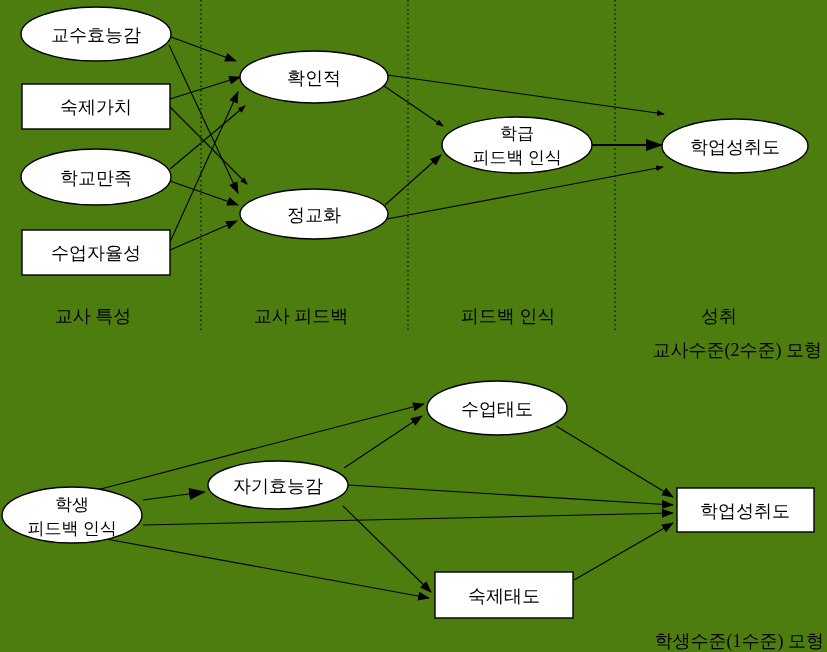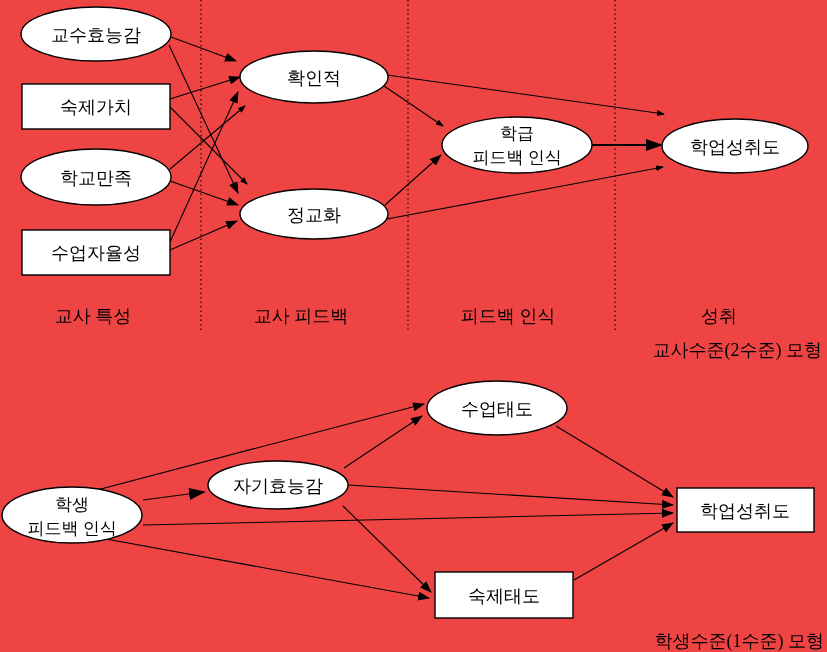--- a/index.html
+++ b/index.html
@@ -3,21 +3,21 @@
 <meta charset="utf-8">
 <style>
   html, body {
     margin: 0;
     padding: 0;
     background: #ffffff;
   }
   .figure-wrap {
     width: 827px;
     height: 652px;
-    background: #ef4444;
+    background: #4d7c0f;
     position: relative;
     overflow: hidden;
   }
   svg text {
     font-family: "Liberation Serif", "DejaVu Serif", serif;
     fill: #000000;
   }
   .node-label { font-size: 18px; }
   .node-label-small { font-size: 17px; }
   .section-label { font-size: 18px; }

